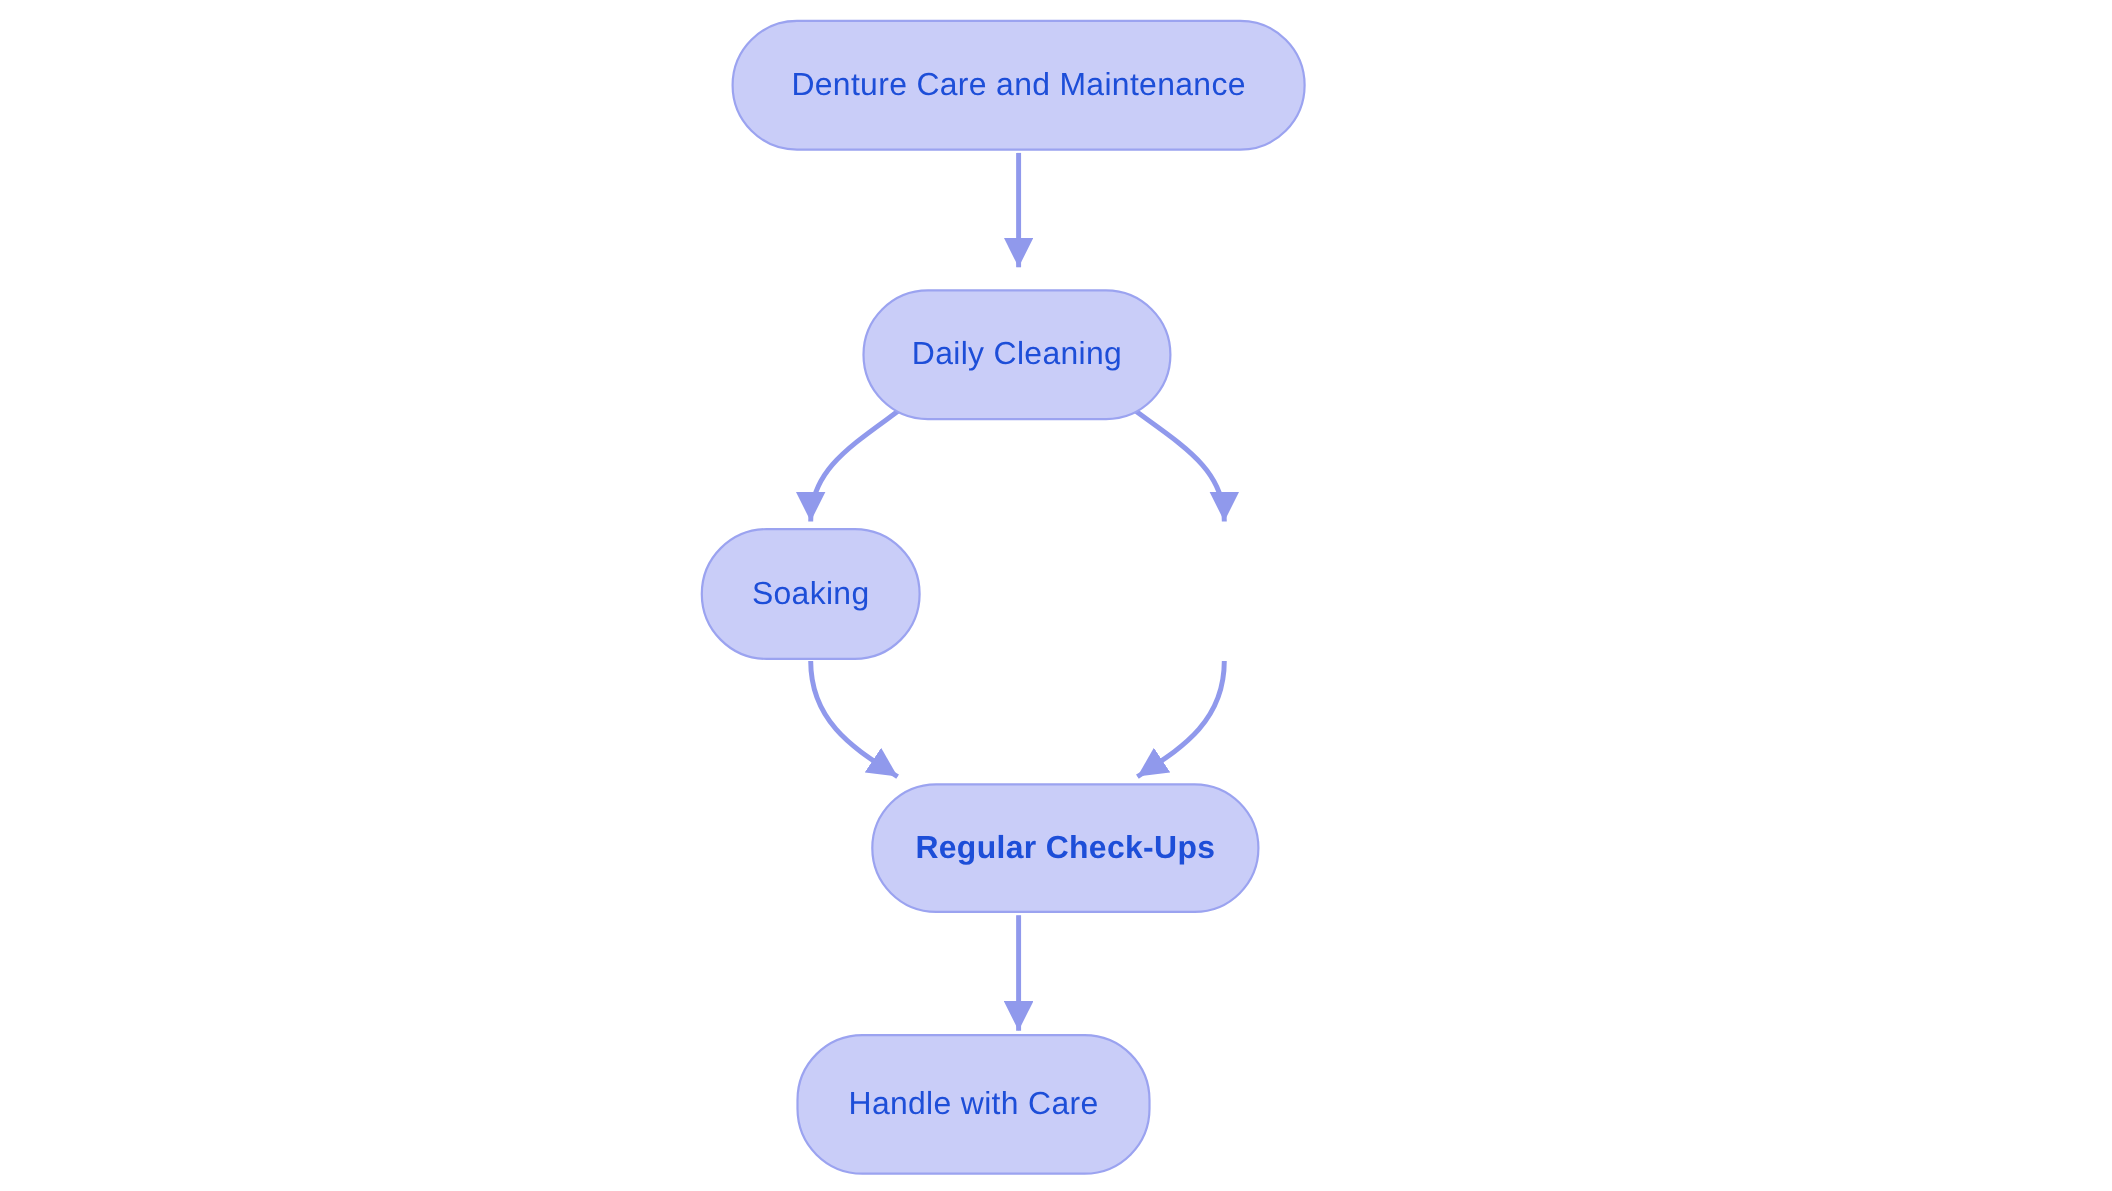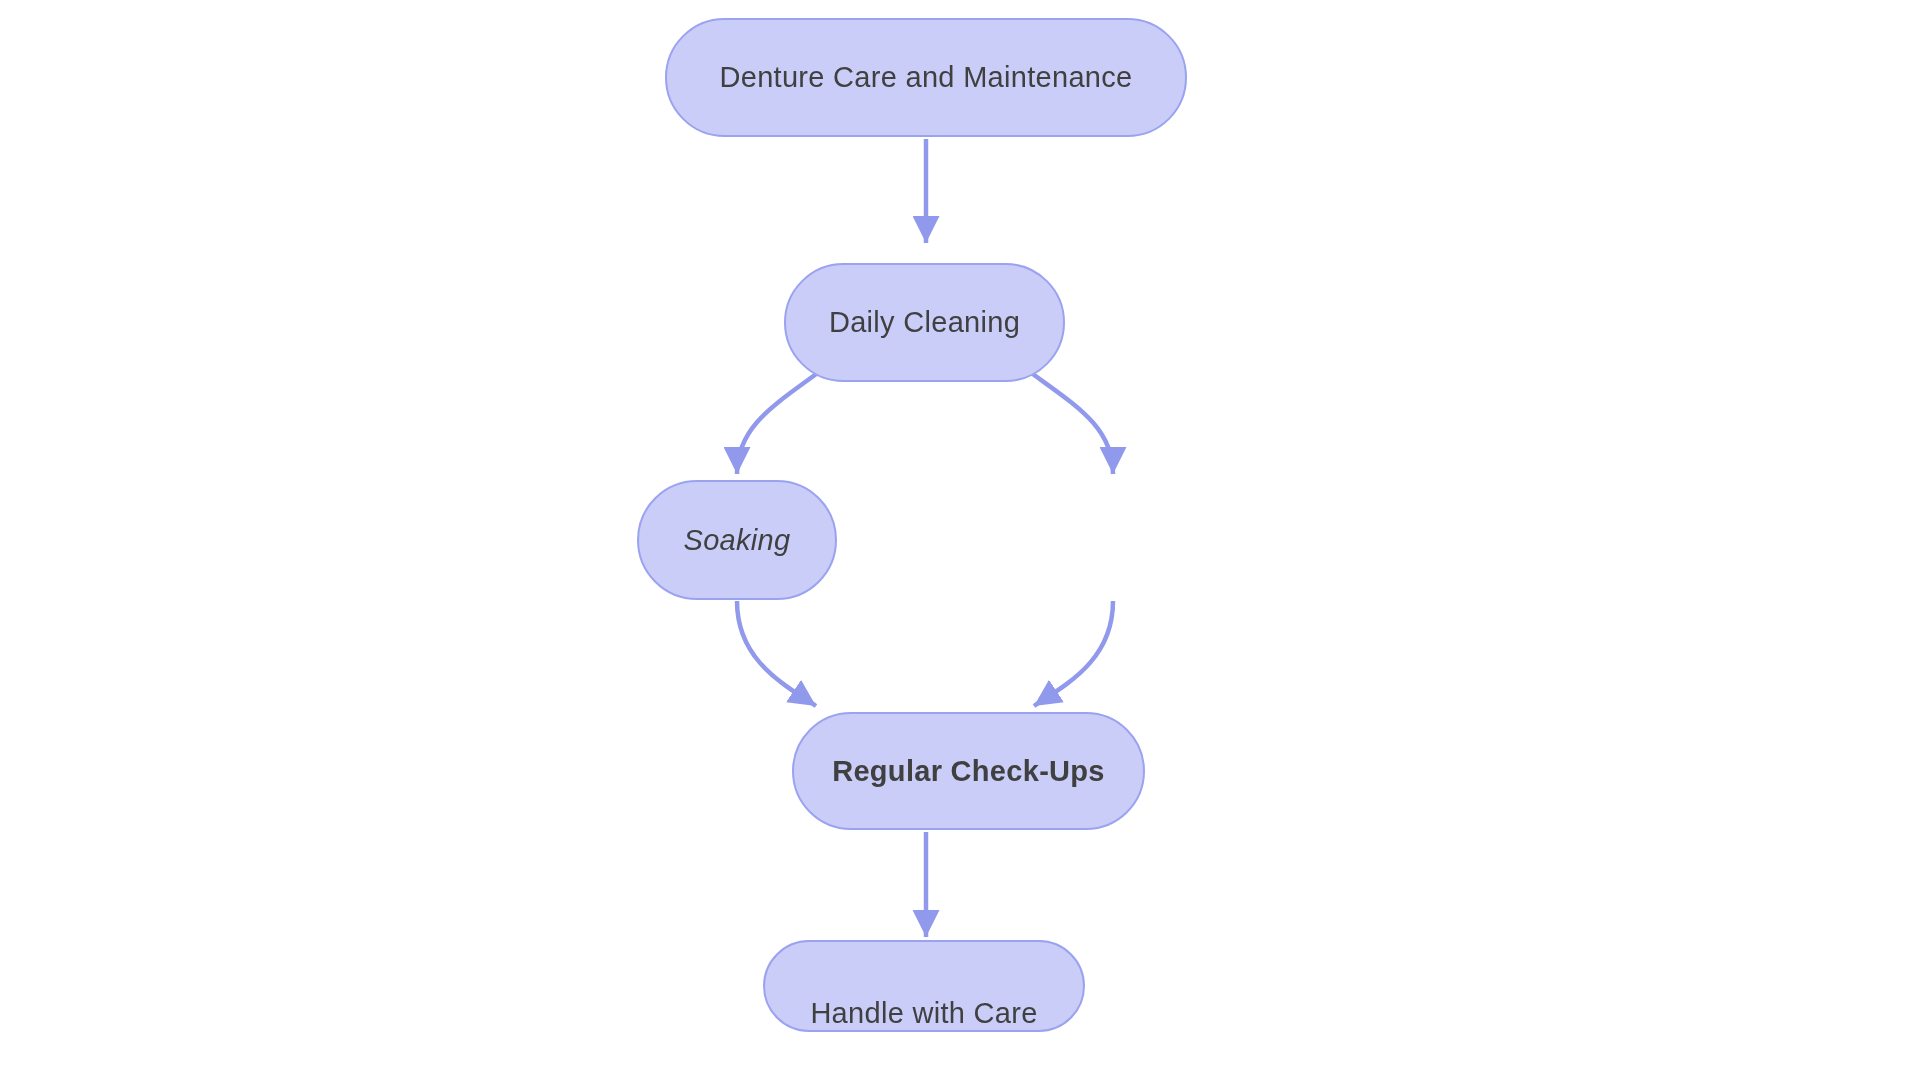--- a/index.html
+++ b/index.html
@@ -30,32 +30,32 @@
   }
   .node {
     position: absolute;
     box-sizing: border-box;
     background: #c9cdf8;
     border: 2px solid #9ba3f0;
     border-radius: 60px;
     display: flex;
     align-items: center;
     justify-content: center;
-    color: #404040;
+    color: #1d4ed8;
     font-size: 29px;
     letter-spacing: 0.3px;
     white-space: nowrap;
     text-align: center;
   }
   .node-denture  { left: 665px; top: 18px;  width: 522px; height: 119px; }
   .node-daily    { left: 784px; top: 263px; width: 281px; height: 119px; }
-  .node-soaking  { left: 637px; top: 480px; width: 200px; height: 120px; font-style: italic; }
+  .node-soaking  { left: 637px; top: 480px; width: 200px; height: 120px; }
   .node-rinse    { left: 945px; top: 480px; width: 338px; height: 120px; }
   .node-regular  { left: 792px; top: 712px; width: 353px; height: 118px; font-weight: bold; }
-  .node-handle   { left: 763px; top: 940px; width: 322px; height: 92px; align-items: flex-end; }
+  .node-handle   { left: 724px; top: 940px; width: 322px; height: 128px; }
 </style>
 </head>
 <body>
 
 <div class="canvas">
 
   <svg class="edges-layer" viewBox="0 0 1920 1083" xmlns="http://www.w3.org/2000/svg">
     <defs>
       <marker id="arrowhead" viewBox="0 0 10 10" refX="10" refY="5" markerUnits="strokeWidth" markerWidth="6" markerHeight="6" orient="auto">
         <path d="M 0 0 L 10 5 L 0 10 z" fill="#9099ec"></path>

